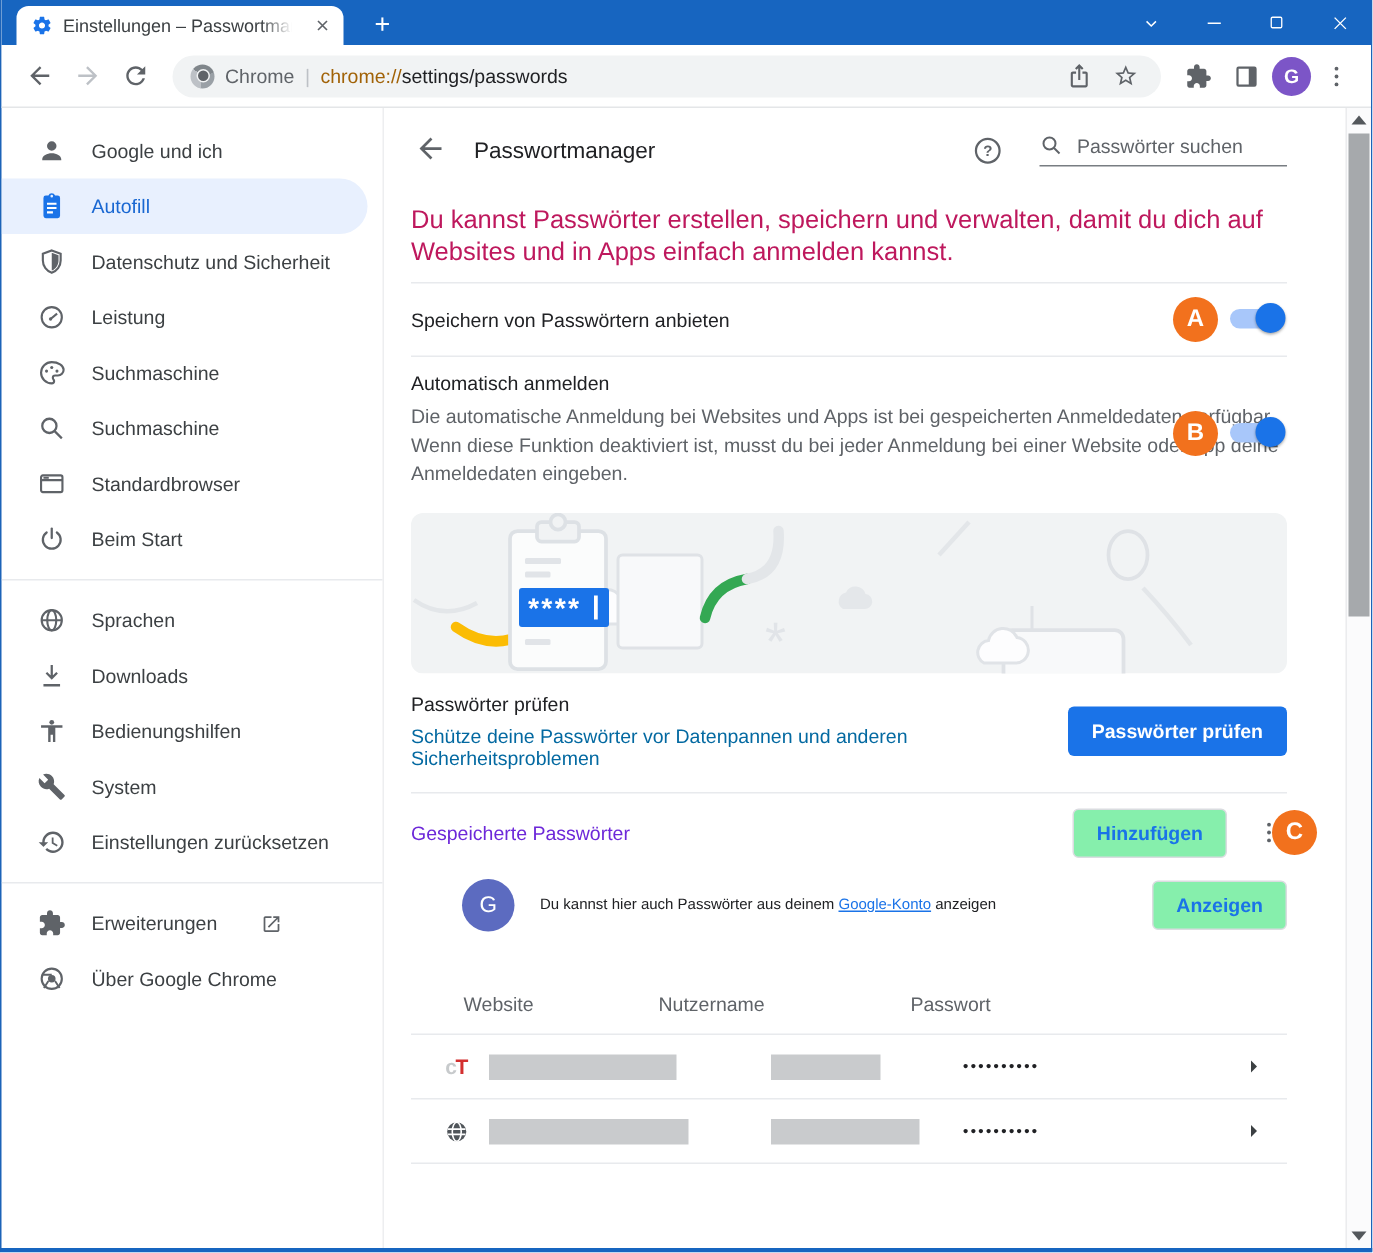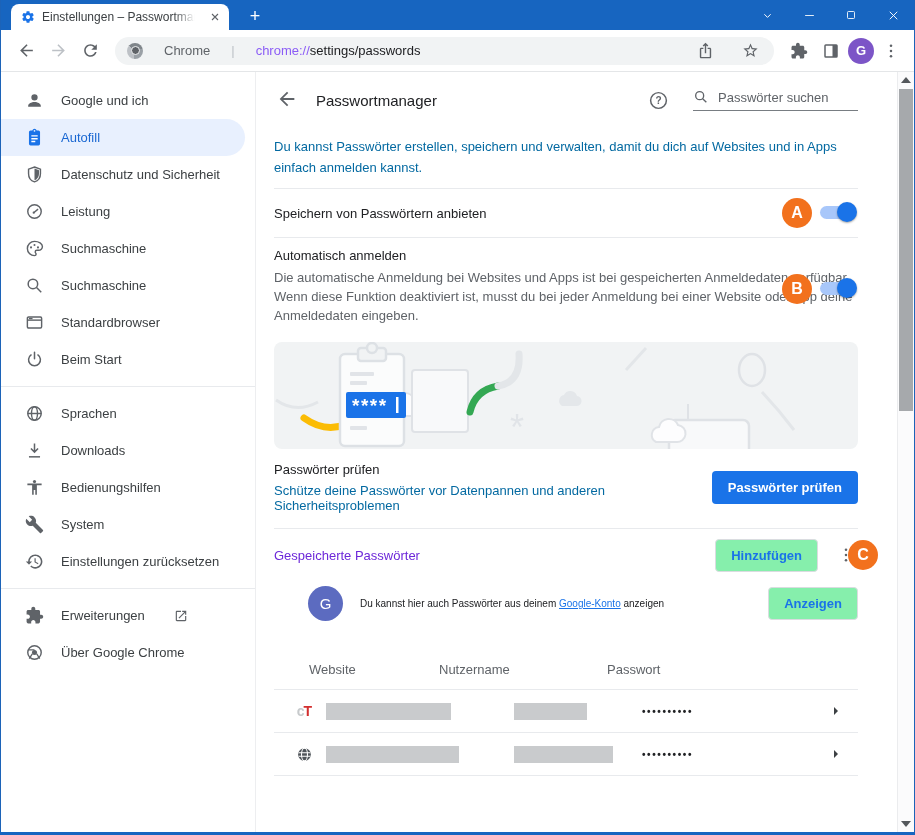--- a/index.html
+++ b/index.html
@@ -13,25 +13,25 @@
   .tab-title { font-size:12px; color:#3C4043; flex:1; white-space:nowrap; overflow:hidden; position:relative; height:16px; line-height:16px; }
   .tab-title::after { content:""; position:absolute; right:0; top:0; bottom:0; width:26px; background:linear-gradient(90deg, rgba(255,255,255,0), #fff 80%); }
   .tab-close { width:16px; height:16px; flex:none; display:flex; align-items:center; justify-content:center; }
   .newtab { color:#fff; font-size:18px; font-weight:400; margin:0 0 3px 14px; width:24px; text-align:center; }
   .wincontrols { margin-left:auto; display:flex; height:30px; }
   .wc { width:42px; height:30px; display:flex; align-items:center; justify-content:center; }
 
   
   .toolbar { height:42px; background:#fff; border-bottom:1px solid #E4E6E8; display:flex; align-items:center; padding:0 8px 0 10px; gap:2px; flex:none; }
   .tbtn { width:30px; height:30px; display:flex; align-items:center; justify-content:center; border-radius:50%; flex:none; }
-  .addressbar { flex:1; max-width:664px; height:28px; background:#F1F3F4; border-radius:14px; display:flex; align-items:center; padding:0 12px; gap:21px; margin:0 8px; }
+  .addressbar { flex:1; max-width:664px; height:28px; background:#F1F3F4; border-radius:14px; display:flex; align-items:center; padding:0 12px; gap:7px; margin:0 8px; }
   .site-label { font-size:13px; color:#5F6368; }
   .url-sep { color:#BDC1C6; font-size:13px; }
   .url { font-size:13px; }
-  .url .scheme { color:#8b5cf6; }
+  .url .scheme { color:#a16207; }
   .url .path { color:#202124; }
   .ab-spacer { flex:1; }
   .avatar { width:26px; height:26px; border-radius:50%; background:#7C55C7; color:#fff; font-size:13px; font-weight:bold; display:flex; align-items:center; justify-content:center; flex:none; }
 
   
   .sheader { height:52px; background:#fff; border-bottom:1px solid #DDDFE2; box-shadow:0 1px 2px rgba(60,64,67,.08); display:flex; align-items:center; position:relative; flex:none; z-index:3; }
   .chrome-logo { width:24px; height:24px; border-radius:50%; background:conic-gradient(from 70deg, #34A853 0 120deg, #FBBC05 0 240deg, #EA4335 0 360deg); position:relative; margin-left:21px; flex:none; }
   .chrome-logo::after { content:""; position:absolute; inset:5px; background:#4285F4; border:2px solid #fff; border-radius:50%; }
   .sheader-title { font-size:20px; color:#202124; margin-left:17px; }
   .ssearch { position:absolute; left:256px; right:45px; height:34px; background:#F1F3F4; border-radius:8px; display:flex; align-items:center; padding-left:14px; gap:11px; }
@@ -52,21 +52,21 @@
 
   .page-header { height:56px; display:flex; align-items:center; padding-left:2px; }
   .back { width:24px; height:24px; display:flex; }
   .page-title { font-size:15px; font-weight:400; color:#202124; margin-left:16px; }
   .ph-spacer { flex:1; }
   .help { width:21px; height:21px; flex:none; display:flex; }
   .psearch { display:flex; align-items:flex-end; gap:9px; border-bottom:1px solid #787D82; padding-bottom:5px; width:165px; margin-left:24px; }
   .psearch input { border:none; outline:none; background:transparent; font-size:13px; font-family:inherit; color:#202124; width:126px; }
   .psearch input::placeholder { color:#5F6368; }
 
-  .intro { font-size:13px; line-height:21px; color:#0369a1; padding:8px 0 10px; }
+  .intro { font-size:17px; line-height:21px; color:#be185d; padding:8px 0 10px; }
   .divider { border-top:1px solid #E8EAED; }
 
   .row-a { position:relative; height:48px; display:flex; align-items:center; }
   .row-a .lbl { font-size:13px; color:#202124; }
   .row-b { position:relative; padding:10px 0 13px; }
   .row-b .lbl { font-size:13px; color:#202124; margin-bottom:5px; }
   .row-b .desc { font-size:13px; line-height:19px; color:#5F6368; }
 
   .toggle { width:34px; height:13px; background:#A8C7FA; border-radius:7px; position:relative; cursor:pointer; flex:none; }
   .toggle::after { content:""; position:absolute; right:-3px; top:-4px; width:20px; height:20px; border-radius:50%; background:#1A73E8; box-shadow:0 1px 2px rgba(0,0,0,.35); }

